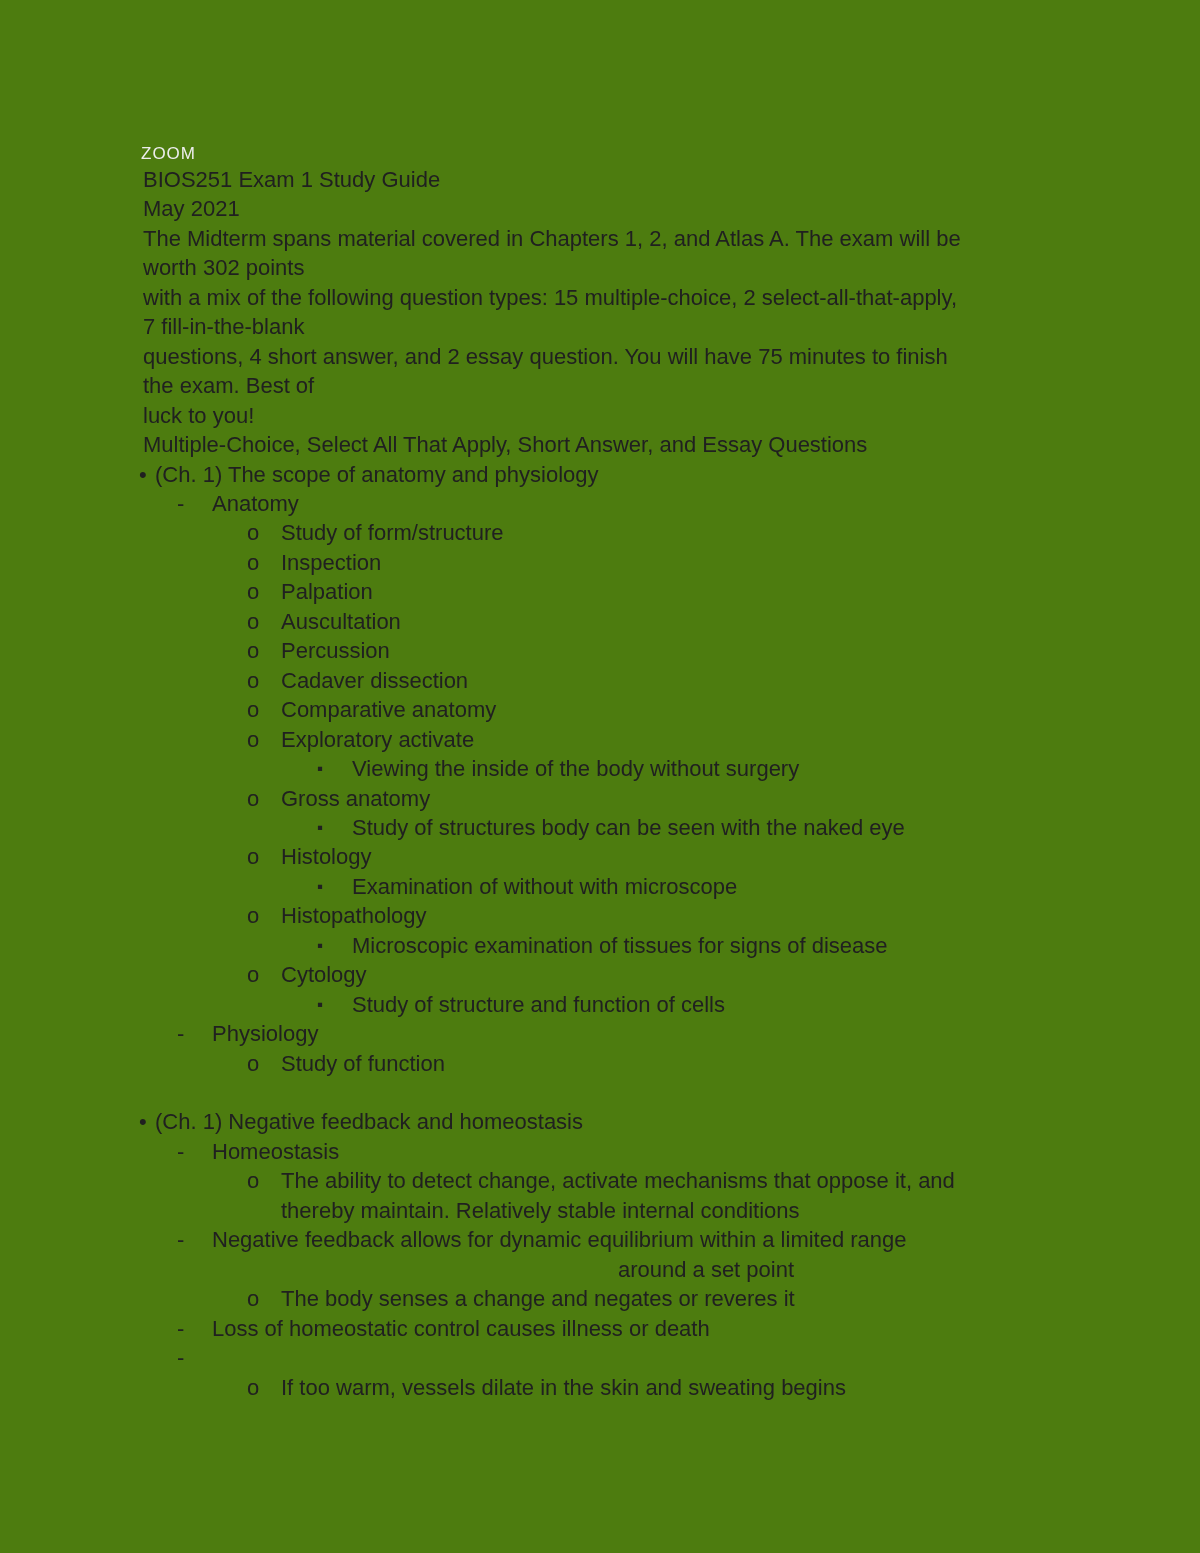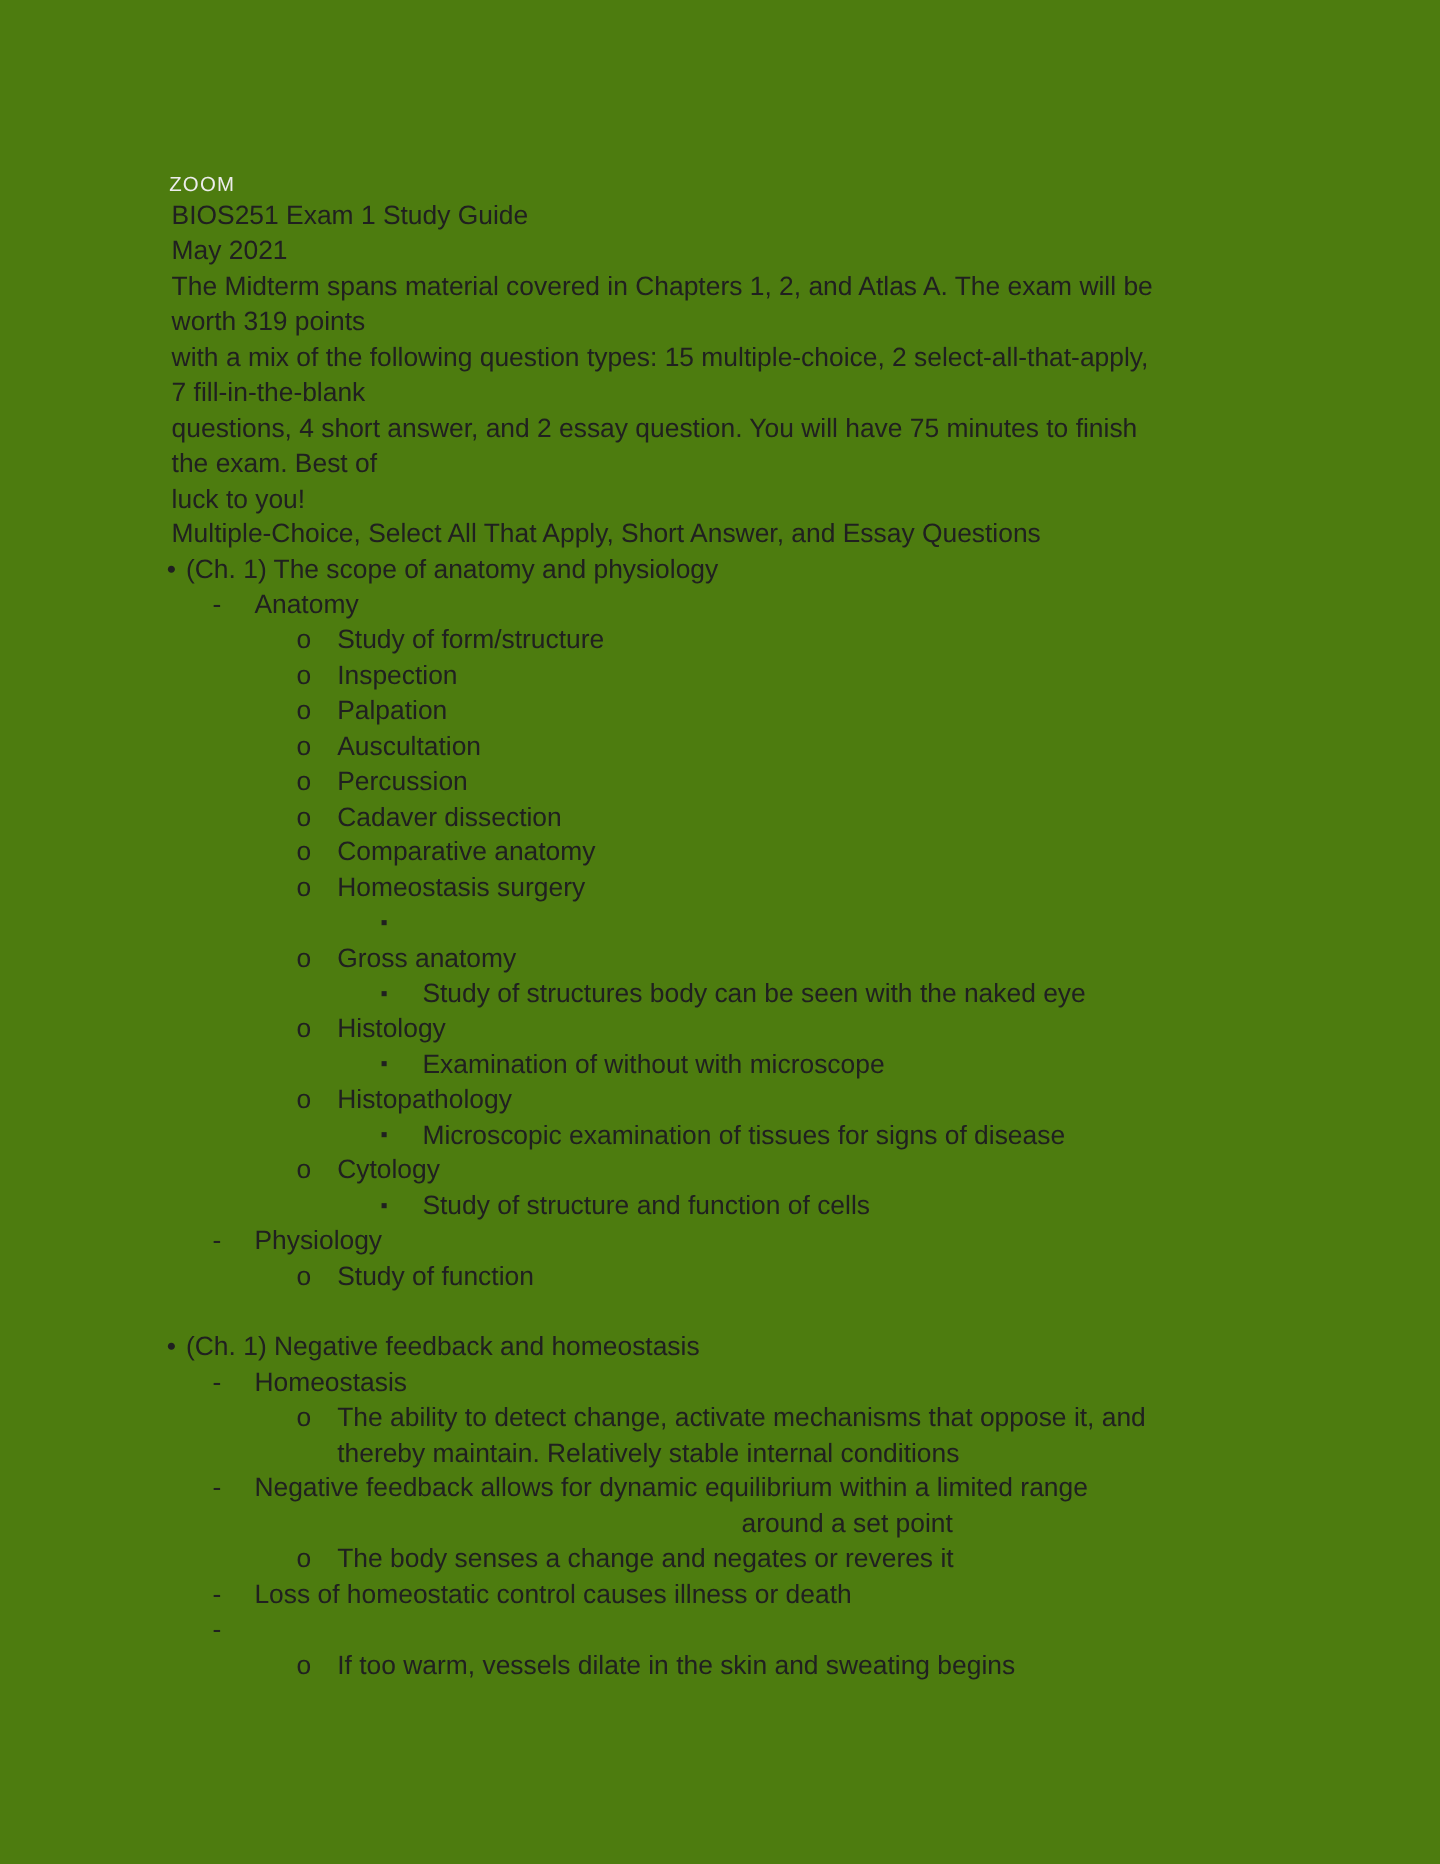--- a/index.html
+++ b/index.html
@@ -58,38 +58,38 @@
 </style>
 </head>
 <body>
 
 <div class="page">
   <div class="watermark">ZOOM</div>
   <div class="content" id="document-content">
       <div class="line title"><span class="txt">BIOS251 Exam 1 Study Guide</span></div>
       <div class="line para"><span class="txt">May 2021</span></div>
       <div class="line para"><span class="txt">The Midterm spans material covered in Chapters 1, 2, and Atlas A. The exam will be</span></div>
-      <div class="line para"><span class="txt">worth 319 points</span></div>
+      <div class="line para"><span class="txt">worth 302 points</span></div>
       <div class="line para"><span class="txt">with a mix of the following question types: 15 multiple-choice, 2 select-all-that-apply,</span></div>
       <div class="line para"><span class="txt">7 fill-in-the-blank</span></div>
       <div class="line para"><span class="txt">questions, 4 short answer, and 2 essay question. You will have 75 minutes to finish</span></div>
       <div class="line para"><span class="txt">the exam. Best of</span></div>
       <div class="line para"><span class="txt">luck to you!</span></div>
       <div class="line para"><span class="txt">Multiple-Choice, Select All That Apply, Short Answer, and Essay Questions</span></div>
       <div class="line l1"><span class="marker">•</span><span class="txt">(Ch. 1) The scope of anatomy and physiology</span></div>
       <div class="line l2"><span class="marker">-</span><span class="txt">Anatomy</span></div>
       <div class="line l3"><span class="marker">o</span><span class="txt">Study of form/structure</span></div>
       <div class="line l3"><span class="marker">o</span><span class="txt">Inspection</span></div>
       <div class="line l3"><span class="marker">o</span><span class="txt">Palpation</span></div>
       <div class="line l3"><span class="marker">o</span><span class="txt">Auscultation</span></div>
       <div class="line l3"><span class="marker">o</span><span class="txt">Percussion</span></div>
       <div class="line l3"><span class="marker">o</span><span class="txt">Cadaver dissection</span></div>
       <div class="line l3"><span class="marker">o</span><span class="txt">Comparative anatomy</span></div>
-      <div class="line l3"><span class="marker">o</span><span class="txt">Homeostasis surgery</span></div>
-      <div class="line l4"><span class="marker">▪</span></div>
+      <div class="line l3"><span class="marker">o</span><span class="txt">Exploratory activate</span></div>
+      <div class="line l4"><span class="marker">▪</span><span class="txt">Viewing the inside of the body without surgery</span></div>
       <div class="line l3"><span class="marker">o</span><span class="txt">Gross anatomy</span></div>
       <div class="line l4"><span class="marker">▪</span><span class="txt">Study of structures body can be seen with the naked eye</span></div>
       <div class="line l3"><span class="marker">o</span><span class="txt">Histology</span></div>
       <div class="line l4"><span class="marker">▪</span><span class="txt">Examination of without with microscope</span></div>
       <div class="line l3"><span class="marker">o</span><span class="txt">Histopathology</span></div>
       <div class="line l4"><span class="marker">▪</span><span class="txt">Microscopic examination of tissues for signs of disease</span></div>
       <div class="line l3"><span class="marker">o</span><span class="txt">Cytology</span></div>
       <div class="line l4"><span class="marker">▪</span><span class="txt">Study of structure and function of cells</span></div>
       <div class="line l2"><span class="marker">-</span><span class="txt">Physiology</span></div>
       <div class="line l3"><span class="marker">o</span><span class="txt">Study of function</span></div>

